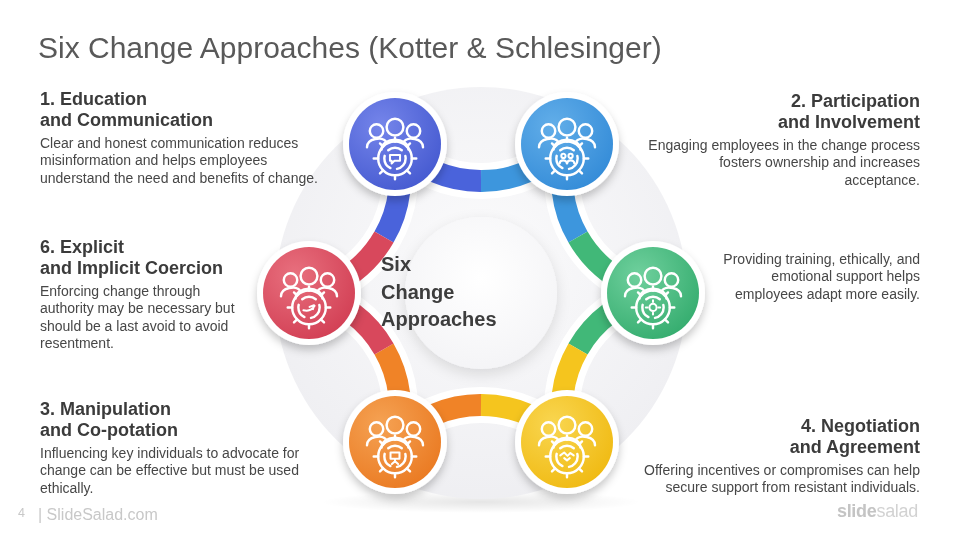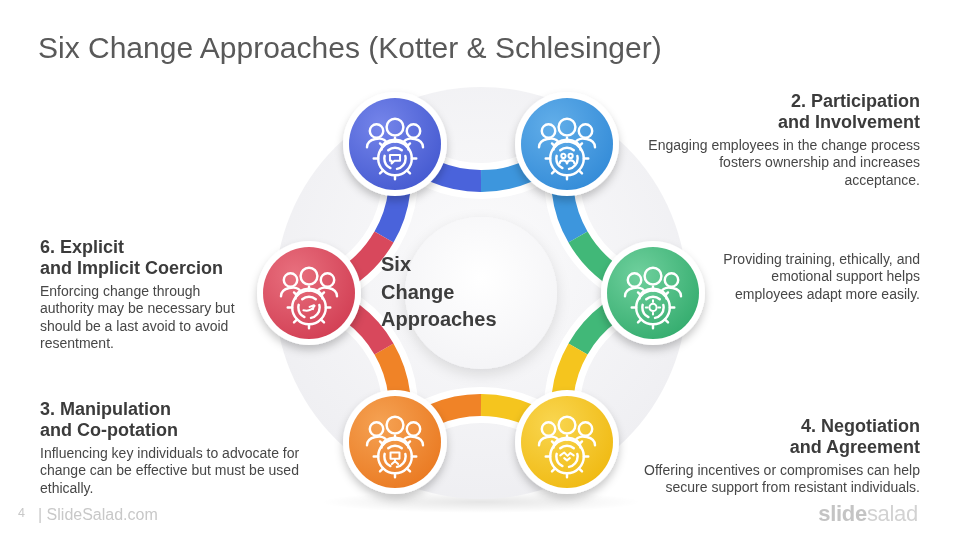--- a/index.html
+++ b/index.html
@@ -28,21 +28,21 @@
     text-align:left;font-size:20px;font-weight:700;line-height:27.5px;
     color:#3d3d3d;white-space:pre-line;
   }
   .footer-page{
     position:absolute;left:18px;top:506px;font-size:12.5px;color:#c8c8c8;
   }
   .footer-site{
     position:absolute;left:38px;top:506px;font-size:16px;color:#c8c8c8;
   }
   .footer-logo{
-    position:absolute;right:42px;top:501px;font-size:22px;color:#cfcfcf;
+    position:absolute;right:42px;top:501px;font-size:18px;color:#cfcfcf;
     letter-spacing:-0.3px;
     text-align:right;
   }
   .footer-logo .bold{font-weight:700;color:#c4c4c4;}
   .footer-logo .light{font-weight:400;color:#d2d2d2;}
   .icon{stroke:#ffffff;fill:none;stroke-width:2.2;stroke-linecap:round;stroke-linejoin:round;}
 </style>
 </head>
 <body>
 
@@ -179,20 +179,25 @@
     </g>
 
     <circle cx="481" cy="293" r="76" fill="url(#gCenter)" filter="url(#centerShadow)"></circle>
   </svg>
 
   <div class="center-label">Six
 Change
 Approaches</div>
 
   <div class="block left" style="top:89px">
+    <h2>1. Education
+and Communication</h2>
+    <p>Clear and honest communication reduces
+misinformation and helps employees
+understand the need and benefits of change.</p>
   </div>
   <div class="block left" style="top:237px">
     <h2>6. Explicit
 and Implicit Coercion</h2>
     <p>Enforcing change through
 authority may be necessary but
 should be a last avoid to avoid
 resentment.</p>
   </div>
   <div class="block left" style="top:399px">

